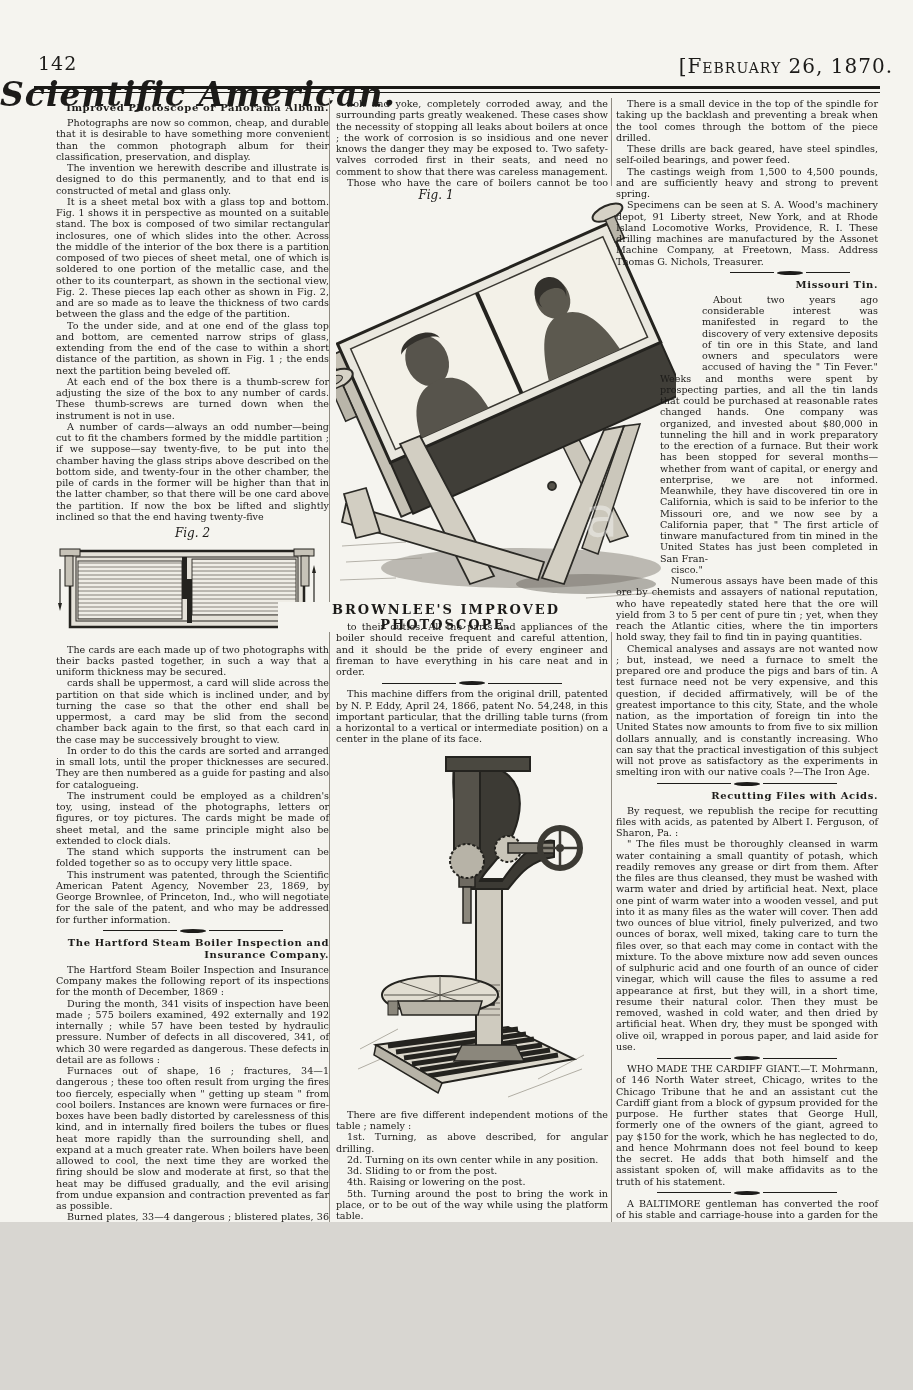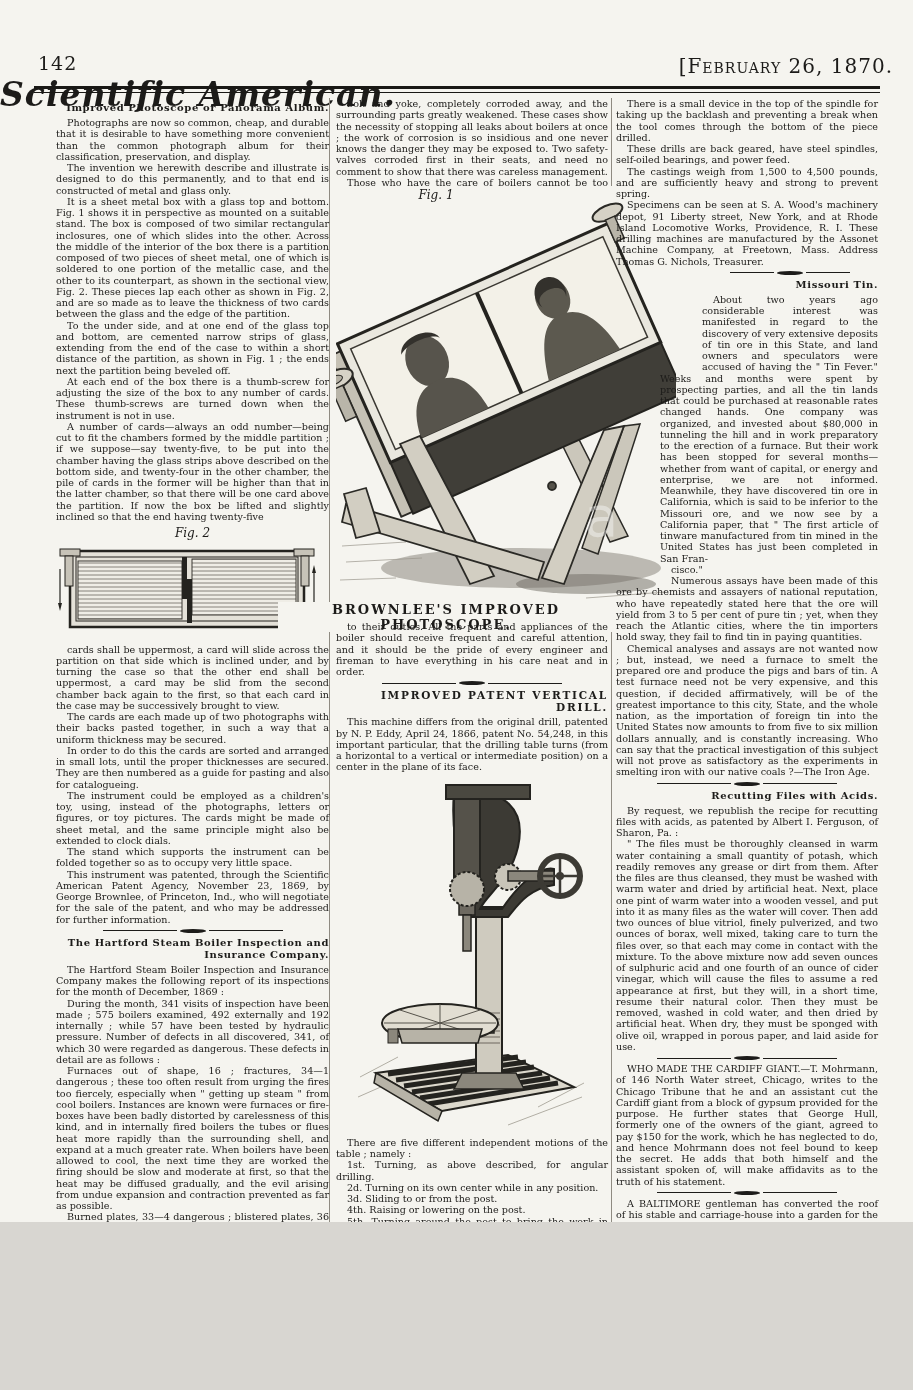--- a/index.html
+++ b/index.html
@@ -107,22 +107,22 @@
         <line x1="4" y1="28" x2="4" y2="66" stroke="#24231f" stroke-width="1.2"></line>
         <polygon points="4,70 2,62 6,62" fill="#24231f"></polygon>
         <rect x="238" y="8" width="20" height="7" fill="#c7c3b8" stroke="#24231f" stroke-width="1"></rect>
         <rect x="245" y="15" width="8" height="30" fill="#c7c3b8" stroke="#24231f" stroke-width="1"></rect>
         <line x1="258" y1="66" x2="258" y2="28" stroke="#24231f" stroke-width="1.2"></line>
         <polygon points="258,24 256,32 260,32" fill="#24231f"></polygon>
       </svg>
     </div>
 
     <div>
+        <p>The cards are each made up of two photographs with their backs pasted together, in such a way that a uniform thickness may be secured.</p>
         <p>cards shall be uppermost, a card will slide across the partition on that side which is inclined under, and by turning the case so that the other end shall be uppermost, a card may be slid from the second chamber back again to the first, so that each card in the case may be successively brought to view.</p>
-        <p>The cards are each made up of two photographs with their backs pasted together, in such a way that a uniform thickness may be secured.</p>
         <p>In order to do this the cards are sorted and arranged in small lots, until the proper thicknesses are secured. They are then numbered as a guide for pasting and also for catalogueing.</p>
         <p>The instrument could be employed as a children's toy, using, instead of the photographs, letters or figures, or toy pictures. The cards might be made of sheet metal, and the same principle might also be extended to clock dials.</p>
         <p>The stand which supports the instrument can be folded together so as to occupy very little space.</p>
         <p>This instrument was patented, through the Scientific American Patent Agency, November 23, 1869, by George Brownlee, of Princeton, Ind., who will negotiate for the sale of the patent, and who may be addressed for further information.</p>
       </div>
     <div class="divider">
         <span class="divider-core"></span>
       </div>
     <div class="art-head">The Hartford Steam Boiler Inspection and Insurance Company.</div>
     <div>
@@ -204,21 +204,20 @@
 
   <div class="caption">BROWNLEE'S IMPROVED PHOTOSCOPE.</div>
 
   <div class="col" style="left:336px; top:621px; width:272px;">
     <div>
         <p>to their duties. All the parts and appliances of the boiler should receive frequent and careful attention, and it should be the pride of every engineer and fireman to have everything in his care neat and in order.</p>
       </div>
     <div class="divider">
         <span class="divider-core"></span>
       </div>
-    <div class="art-head caps">IMPROVED PATENT VERTICAL DRILL.</div>
     <div>
         <p>This machine differs from the original drill, patented by N. P. Eddy, April 24, 1866, patent No. 54,248, in this important particular, that the drilling table turns (from a horizontal to a vertical or intermediate position) on a center in the plane of its face.</p>
       </div>
 
     <div class="drill-wrap">
       <svg width="228" height="356" viewBox="0 0 228 356">
 
         <g stroke="#a09c91" stroke-width="1" opacity="0.8">
           <line x1="2" y1="300" x2="40" y2="280"></line>
             <line x1="0" y1="320" x2="50" y2="298"></line>

